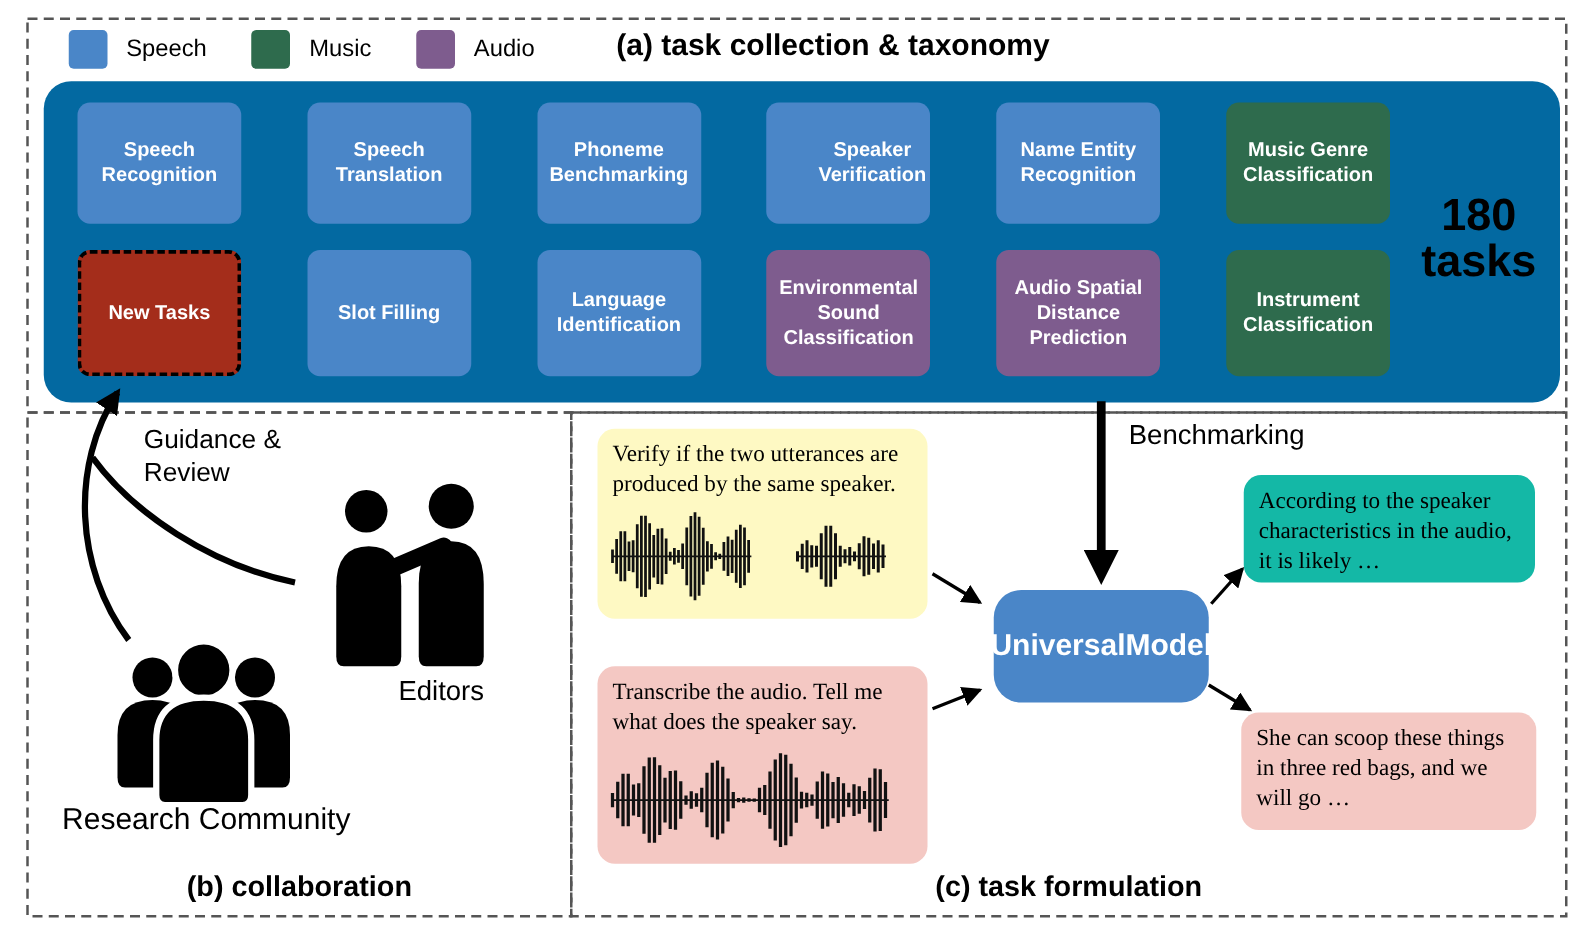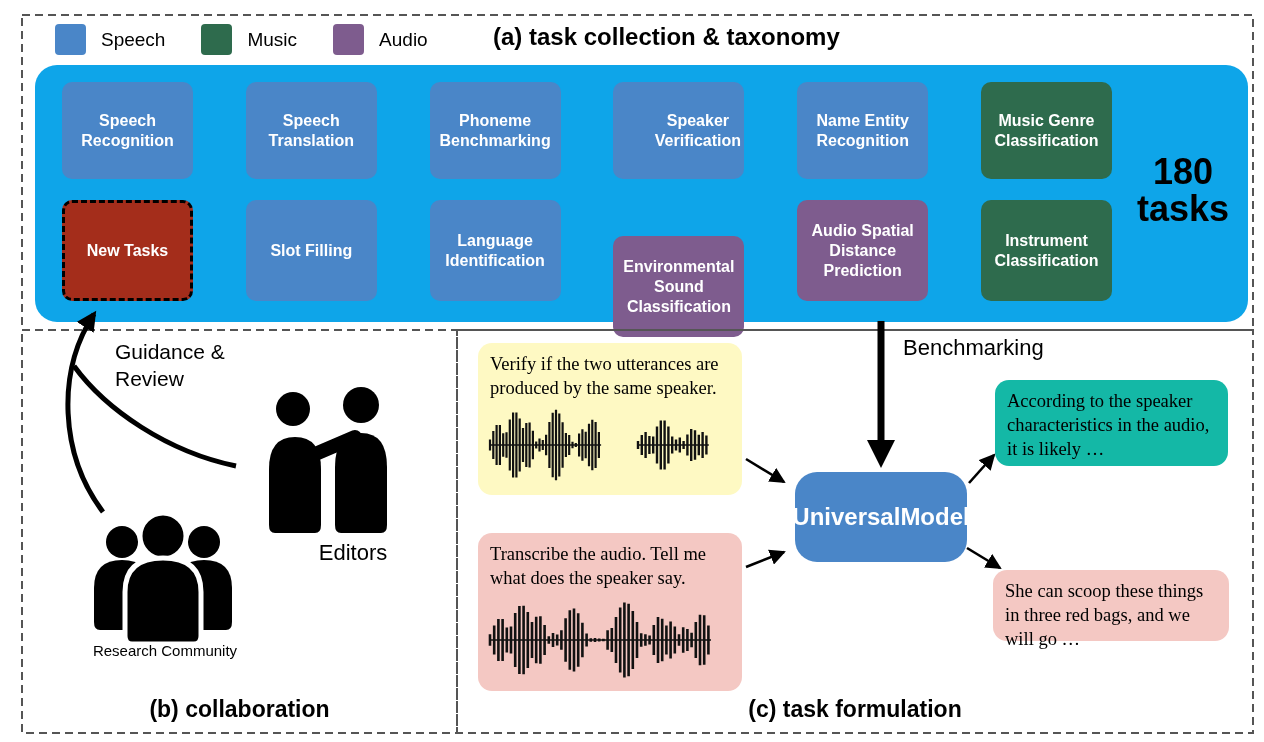--- a/index.html
+++ b/index.html
@@ -26,31 +26,31 @@
   .task-box.cat-new_task{border:3px dashed #000;}
   .total-tasks{position:absolute;left:1088px;top:88px;width:120px;text-align:center;
                font-size:36px;font-weight:bold;line-height:1.04;color:#000;}
 
   
   .panel-b{left:22px;top:330px;width:435px;height:403px;}
   .guidance-text{position:absolute;left:93px;top:9px;font-size:21px;line-height:1.28;}
   .editors-icon{position:absolute;left:233px;top:53px;}
   .editors-label{position:absolute;left:236px;top:210px;width:190px;text-align:center;font-size:22px;}
   .community-icon{position:absolute;left:60px;top:180px;}
-  .community-label{position:absolute;left:18px;top:312px;width:250px;text-align:center;font-size:15px;}
+  .community-label{position:absolute;left:18px;top:312px;width:250px;text-align:center;font-size:24px;}
   .panel-caption{position:absolute;left:0;top:366px;width:100%;text-align:center;font-size:23px;font-weight:bold;}
 
   
   .panel-c{left:457px;top:330px;width:796px;height:403px;}
   .prompt-box{position:absolute;border-radius:14px;box-sizing:border-box;padding:9px 12px;
               font-family:"Liberation Serif",serif;font-size:18.5px;line-height:1.3;color:#000;}
   .prompt-green-in{left:21px;top:13px;width:264px;height:152px;}
   .prompt-pink-in{left:21px;top:203px;width:264px;height:158px;}
   .out-green{left:538px;top:50px;width:233px;height:86px;}
-  .out-pink{left:536px;top:240px;width:236px;height:71px;}
+  .out-pink{left:536px;top:240px;width:236px;height:94px;}
   .benchmarking-label{position:absolute;left:446px;top:5px;font-size:22px;}
   .model-box{position:absolute;left:338px;top:142px;width:172px;height:90px;border-radius:22px;
              display:flex;align-items:center;justify-content:center;
              color:#fff;font-weight:bold;font-size:24px;line-height:1.25;}
   .wave-svg{position:absolute;left:8px;}
 </style>
 </head>
 <body>
 
 <div class="canvas">
@@ -65,35 +65,35 @@
         <span class="swatch" style="background: rgb(46, 107, 77);"></span>
         <span class="legend-label">Music</span>
       </div>
       <div class="legend-item">
         <span class="swatch" style="background: rgb(126, 92, 142);"></span>
         <span class="legend-label">Audio</span>
       </div>
     </div>
     <div class="panel-a-title">(a) task collection &amp; taxonomy</div>
 
-    <div class="container-blue" style="background: #0ea5e9;">
+    <div class="container-blue" style="background: #0369a1;">
       <div class="task-rows">
         <div class="task-row r1">
           <div class="task-box" style="background: rgb(74, 134, 200);">Speech Recognition</div>
           <div class="task-box" style="background: rgb(74, 134, 200);">Speech Translation</div>
           <div class="task-box" style="background: rgb(74, 134, 200);">Phoneme Benchmarking</div>
           <div class="task-box" style="background: rgb(74, 134, 200); padding-left: 40px;">Speaker Verification</div>
           <div class="task-box" style="background: rgb(74, 134, 200);">Name Entity Recognition</div>
           <div class="task-box" style="background: rgb(46, 107, 77);">Music Genre Classification</div>
         </div>
         <div class="task-row r2">
           <div class="task-box cat-new_task" style="background: rgb(164, 45, 27);">New Tasks</div>
           <div class="task-box" style="background: rgb(74, 134, 200);">Slot Filling</div>
           <div class="task-box" style="background: rgb(74, 134, 200);">Language Identification</div>
-          <div class="task-box" style="background: rgb(126, 92, 142); margin-top: 36px;">Environmental Sound Classification</div>
+          <div class="task-box" style="background: rgb(126, 92, 142);">Environmental Sound Classification</div>
           <div class="task-box" style="background: rgb(126, 92, 142);">Audio Spatial Distance Prediction</div>
           <div class="task-box" style="background: rgb(46, 107, 77);">Instrument Classification</div>
         </div>
       </div>
       <div class="total-tasks">
         <div>180</div>
         <div>tasks</div>
       </div>
     </div>
   </div>

